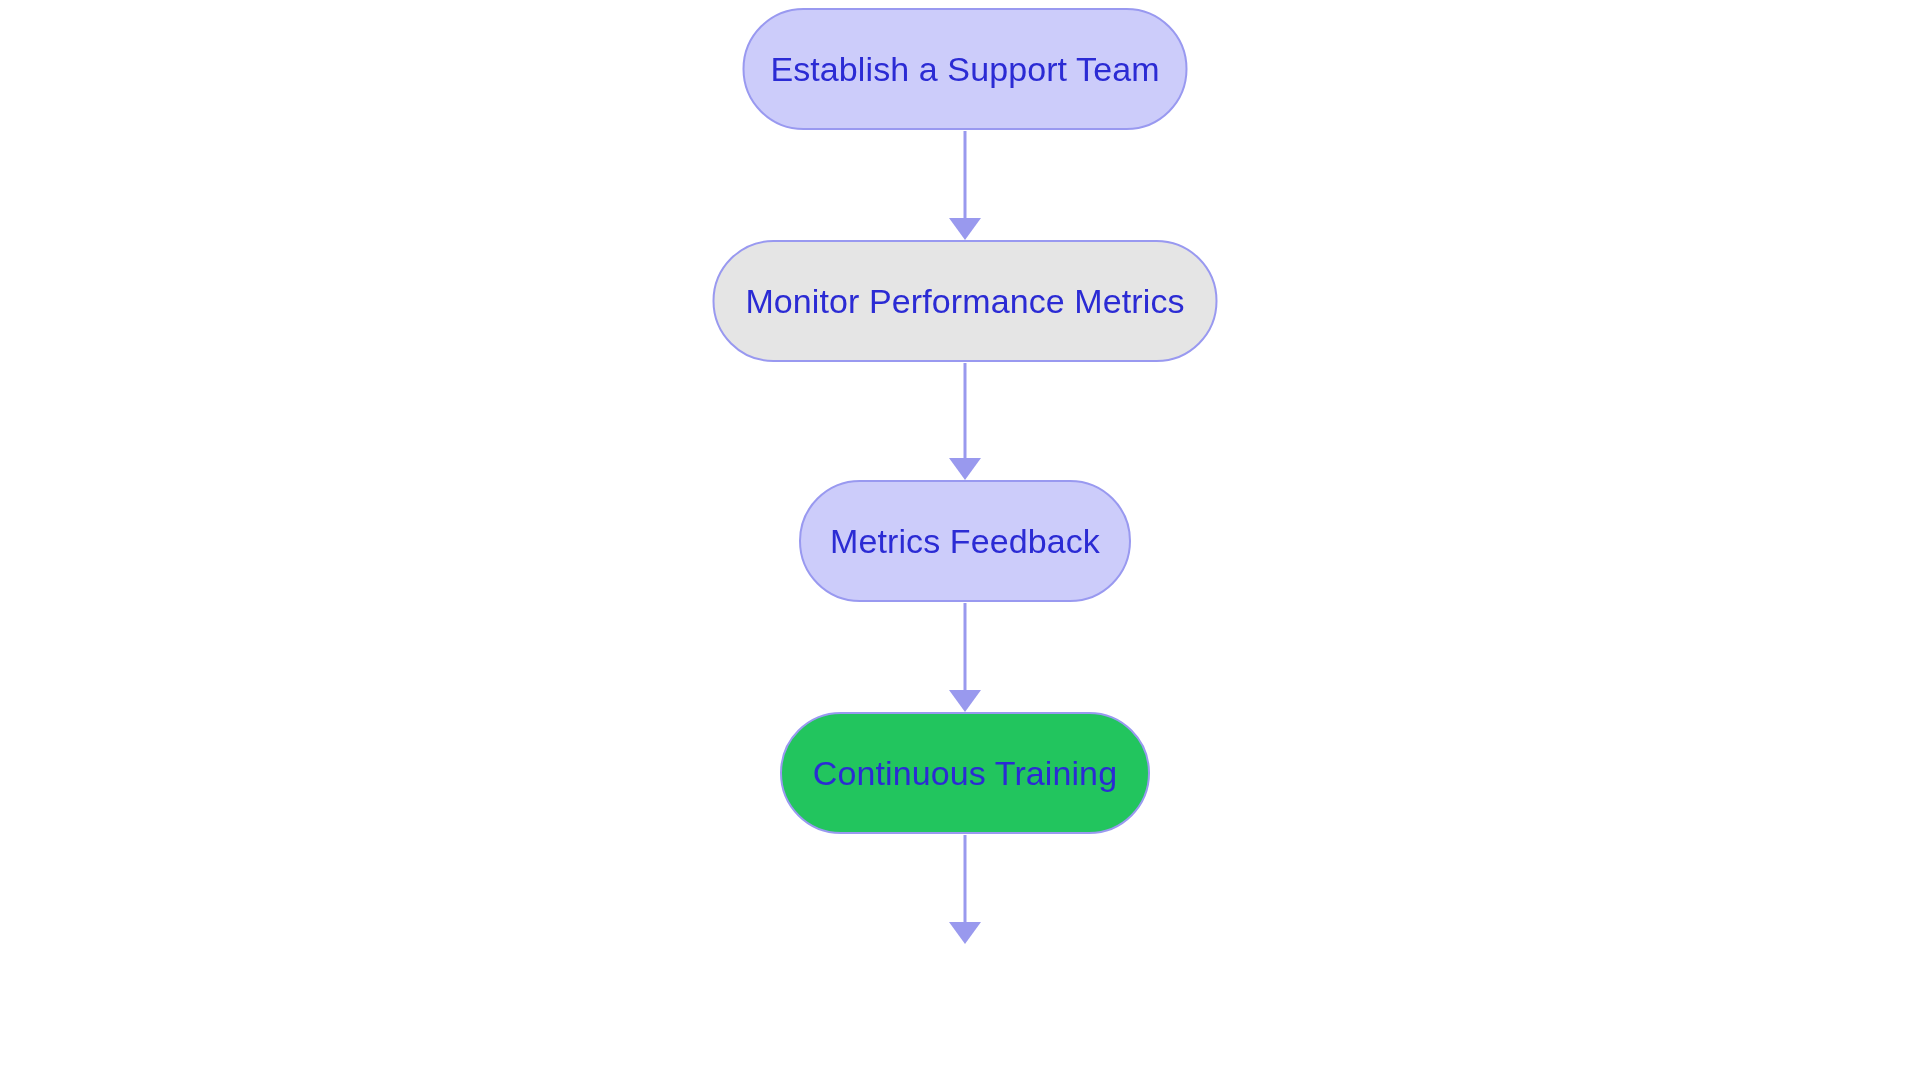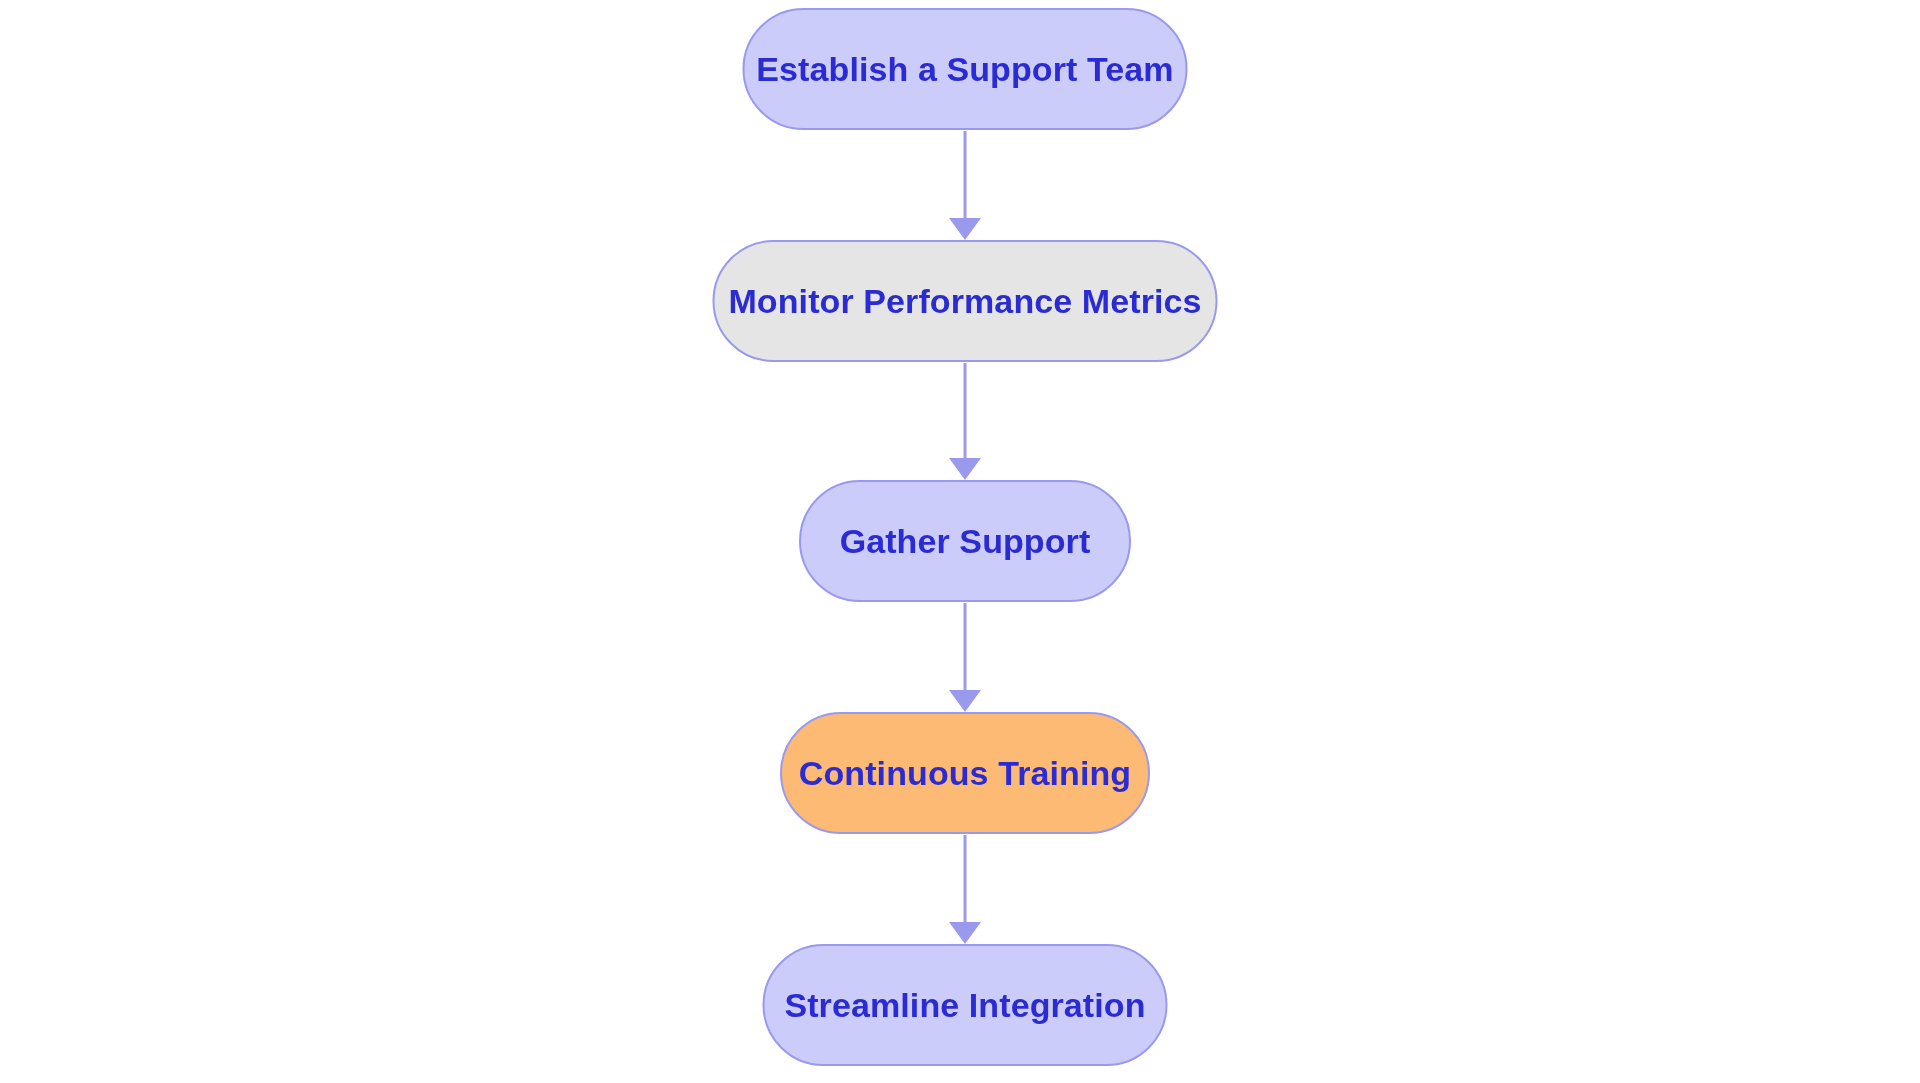--- a/index.html
+++ b/index.html
@@ -44,21 +44,21 @@
     background: #ccccfa;
     border-radius: 61px;
     transform: translateX(-50%);
   }
   .node-label {
     color: #2b2bd4;
     font-size: 34px;
     line-height: 1;
     letter-spacing: 0.1px;
     white-space: nowrap;
-    font-weight: 700;
+    font-weight: 400;
   }
 </style>
 </head>
 <body>
 
 <div id="flow-canvas" style="background: rgb(255, 255, 255);">
 
   <svg id="edges-layer" viewBox="0 0 1920 1083" width="1920" height="1083">
     <g>
       <line x1="965" y1="131" x2="965" y2="222" stroke="#9999ee" stroke-width="3"></line>
@@ -80,24 +80,21 @@
 
   <div class="node" style="left: 965px; top: 8px; width: 445px; background: rgb(204, 204, 250); border-color: rgb(153, 153, 240);">
     <span class="node-label" style="color: rgb(43, 43, 212);">Establish a Support Team</span>
   </div>
 
   <div class="node" style="left: 965px; top: 240px; width: 505px; background: #e5e5e5; border-color: rgb(153, 153, 240);">
     <span class="node-label" style="color: rgb(43, 43, 212);">Monitor Performance Metrics</span>
   </div>
 
   <div class="node" style="left: 965px; top: 480px; width: 332px; background: rgb(204, 204, 250); border-color: rgb(153, 153, 240);">
-    <span class="node-label" style="color: rgb(43, 43, 212);">Gather Support</span>
+    <span class="node-label" style="color: rgb(43, 43, 212);">Metrics Feedback</span>
   </div>
 
-  <div class="node" style="left: 965px; top: 712px; width: 370px; background: #fdba74; border-color: rgb(153, 153, 240);">
+  <div class="node" style="left: 965px; top: 712px; width: 370px; background: #22c55e; border-color: rgb(153, 153, 240);">
     <span class="node-label" style="color: rgb(43, 43, 212);">Continuous Training</span>
   </div>
 
-  <div class="node" style="left: 965px; top: 944px; width: 405px; background: rgb(204, 204, 250); border-color: rgb(153, 153, 240);">
-    <span class="node-label" style="color: rgb(43, 43, 212);">Streamline Integration</span>
-  </div>
 
 </div>
 
 </body></html>

